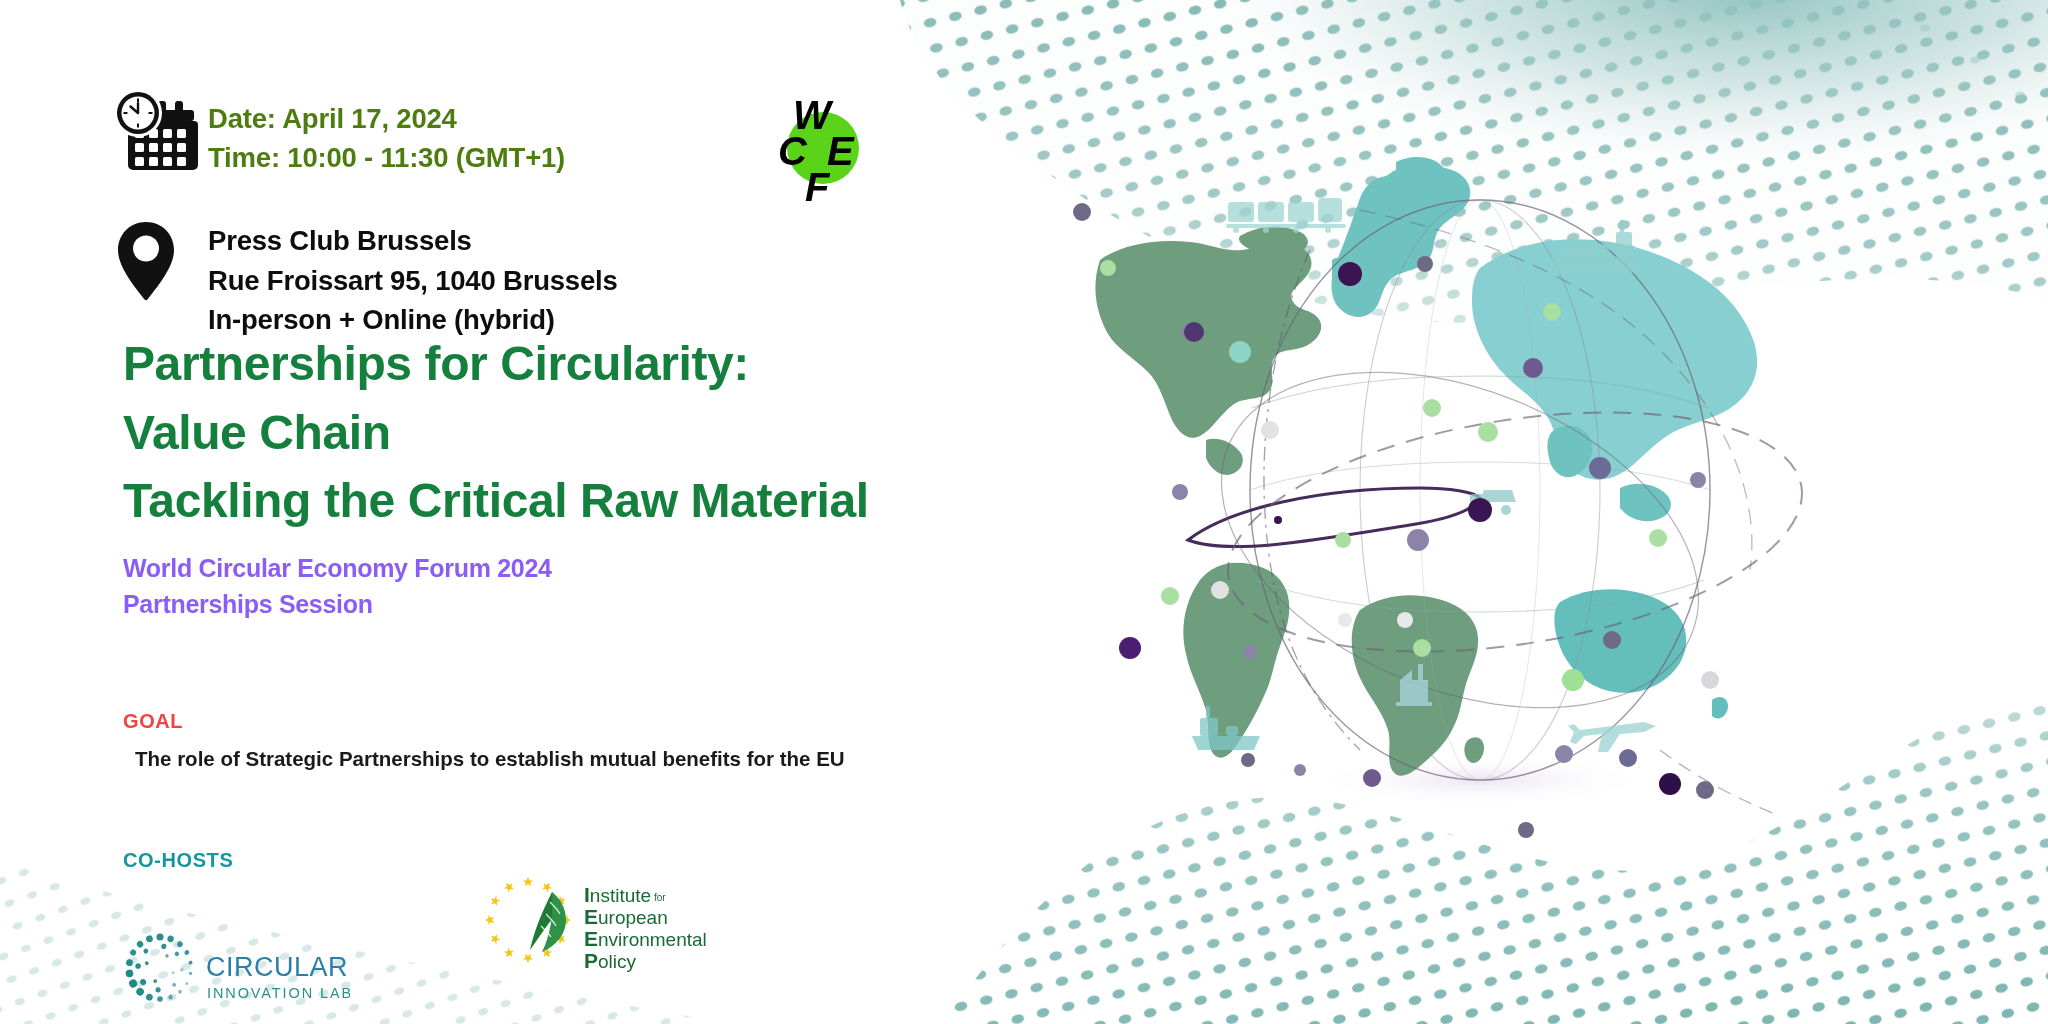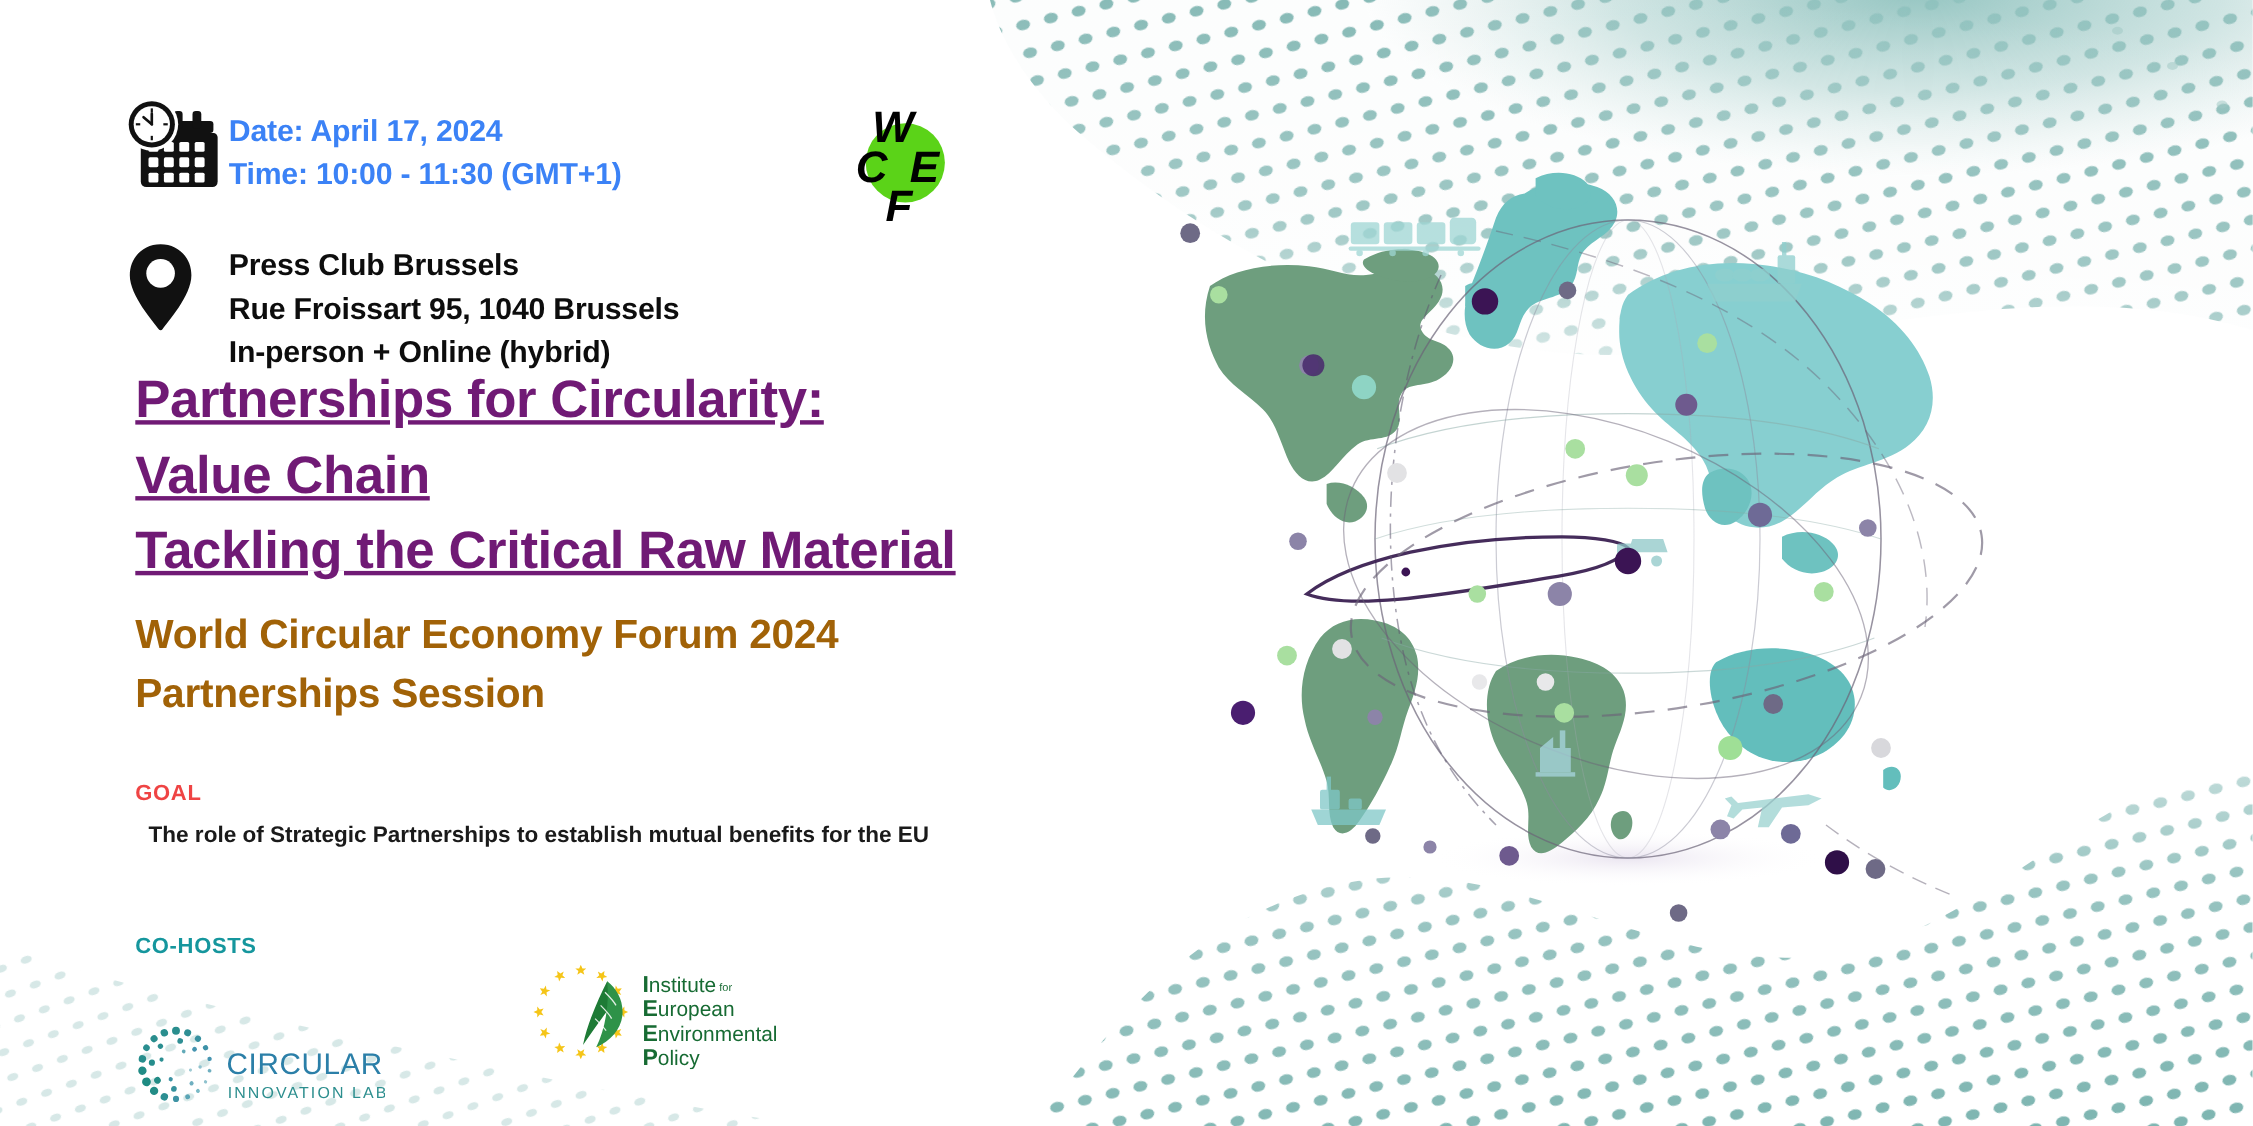--- a/index.html
+++ b/index.html
@@ -21,41 +21,41 @@
     width:920px; height:1024px;
     z-index:5;
   }
 
   .info-row { display:flex; align-items:flex-start; }
 
   .icon-box { width:98px; flex:0 0 98px; display:flex; justify-content:flex-start; }
 
   .date-row { position:absolute; left:0; top:88px; }
   .date-text {
-    font-size:27.5px; font-weight:bold; color:#3b82f6;
+    font-size:27.5px; font-weight:bold; color:#4d7c0f;
     line-height:1.42; letter-spacing:-0.2px; padding-top:11px;
   }
 
   .loc-row { position:absolute; left:0; top:217px; }
   .loc-text {
     font-size:27.5px; font-weight:bold; color:#0d0d0d;
     line-height:1.44; letter-spacing:-0.2px; padding-top:4px;
   }
 
   .wcef-logo { position:absolute; left:655px; top:93px; width:130px; height:115px; }
 
   .main-title {
     position:absolute; left:13px; top:330px; width:930px;
-    font-size:48px; font-weight:bold; color:#701a75;
-    line-height:1.43; letter-spacing:-0.4px;text-decoration:underline;
+    font-size:48px; font-weight:bold; color:#15803d;
+    line-height:1.43; letter-spacing:-0.4px;
   }
 
   .sub-title {
     position:absolute; left:13px; top:550px; width:930px;
-    font-size:37px; font-weight:bold; color:#a16207;
+    font-size:25px; font-weight:bold; color:#8b5cf6;
     line-height:1.45; letter-spacing:-0.3px;
   }
 
   .goal-label {
     position:absolute; left:13px; top:710px;
     font-size:20px; font-weight:bold; color:#ef4444;
     letter-spacing:0.6px;
   }
   .goal-text {
     position:absolute; left:13px; top:744px; width:820px;

